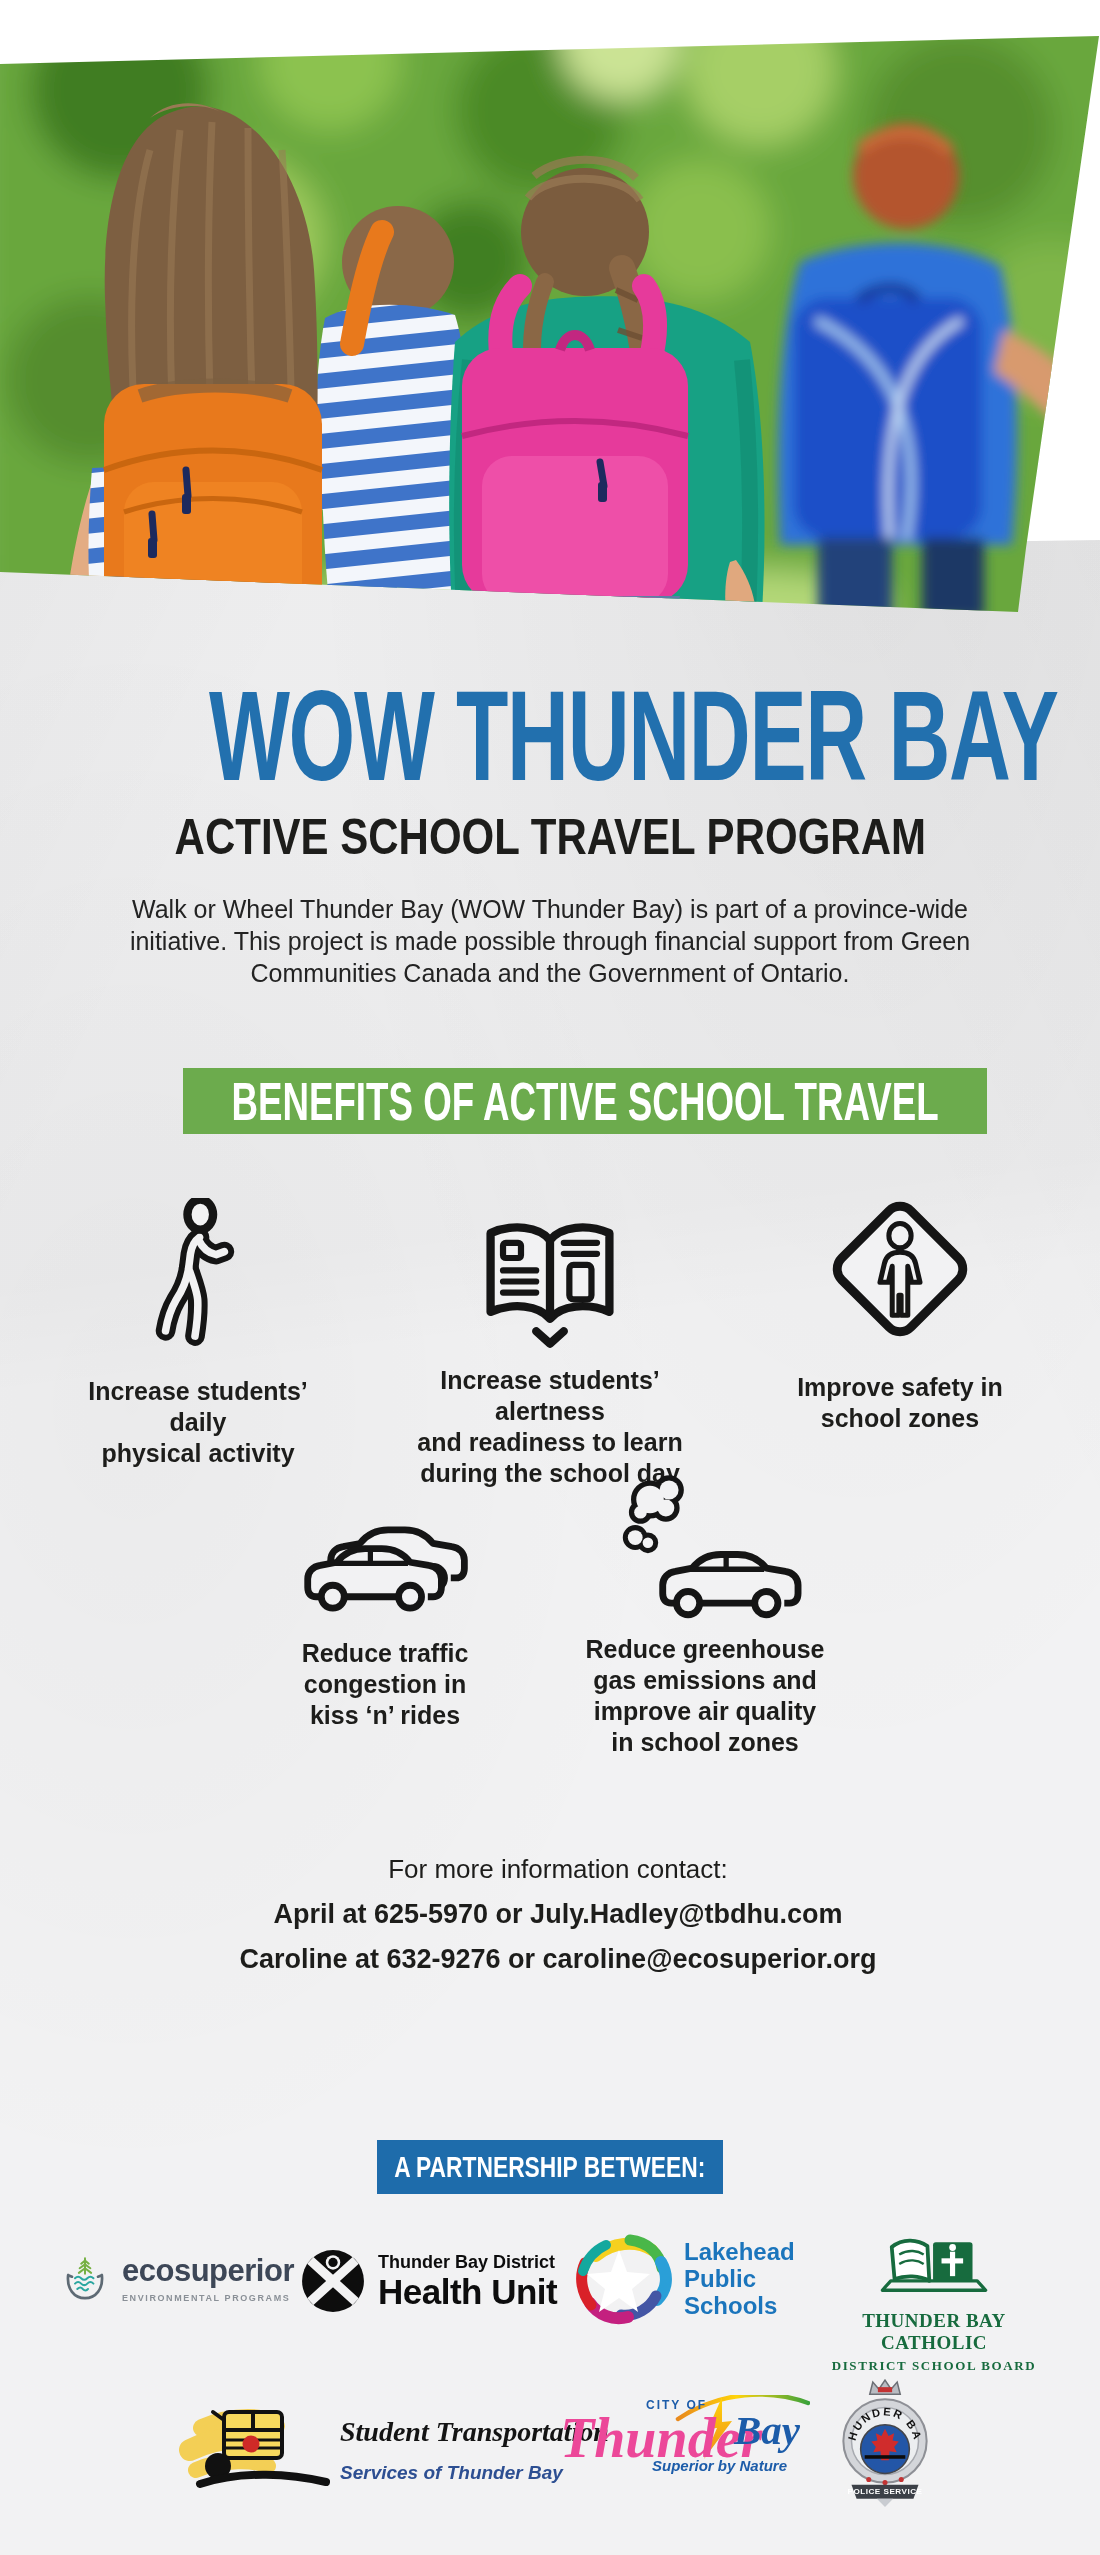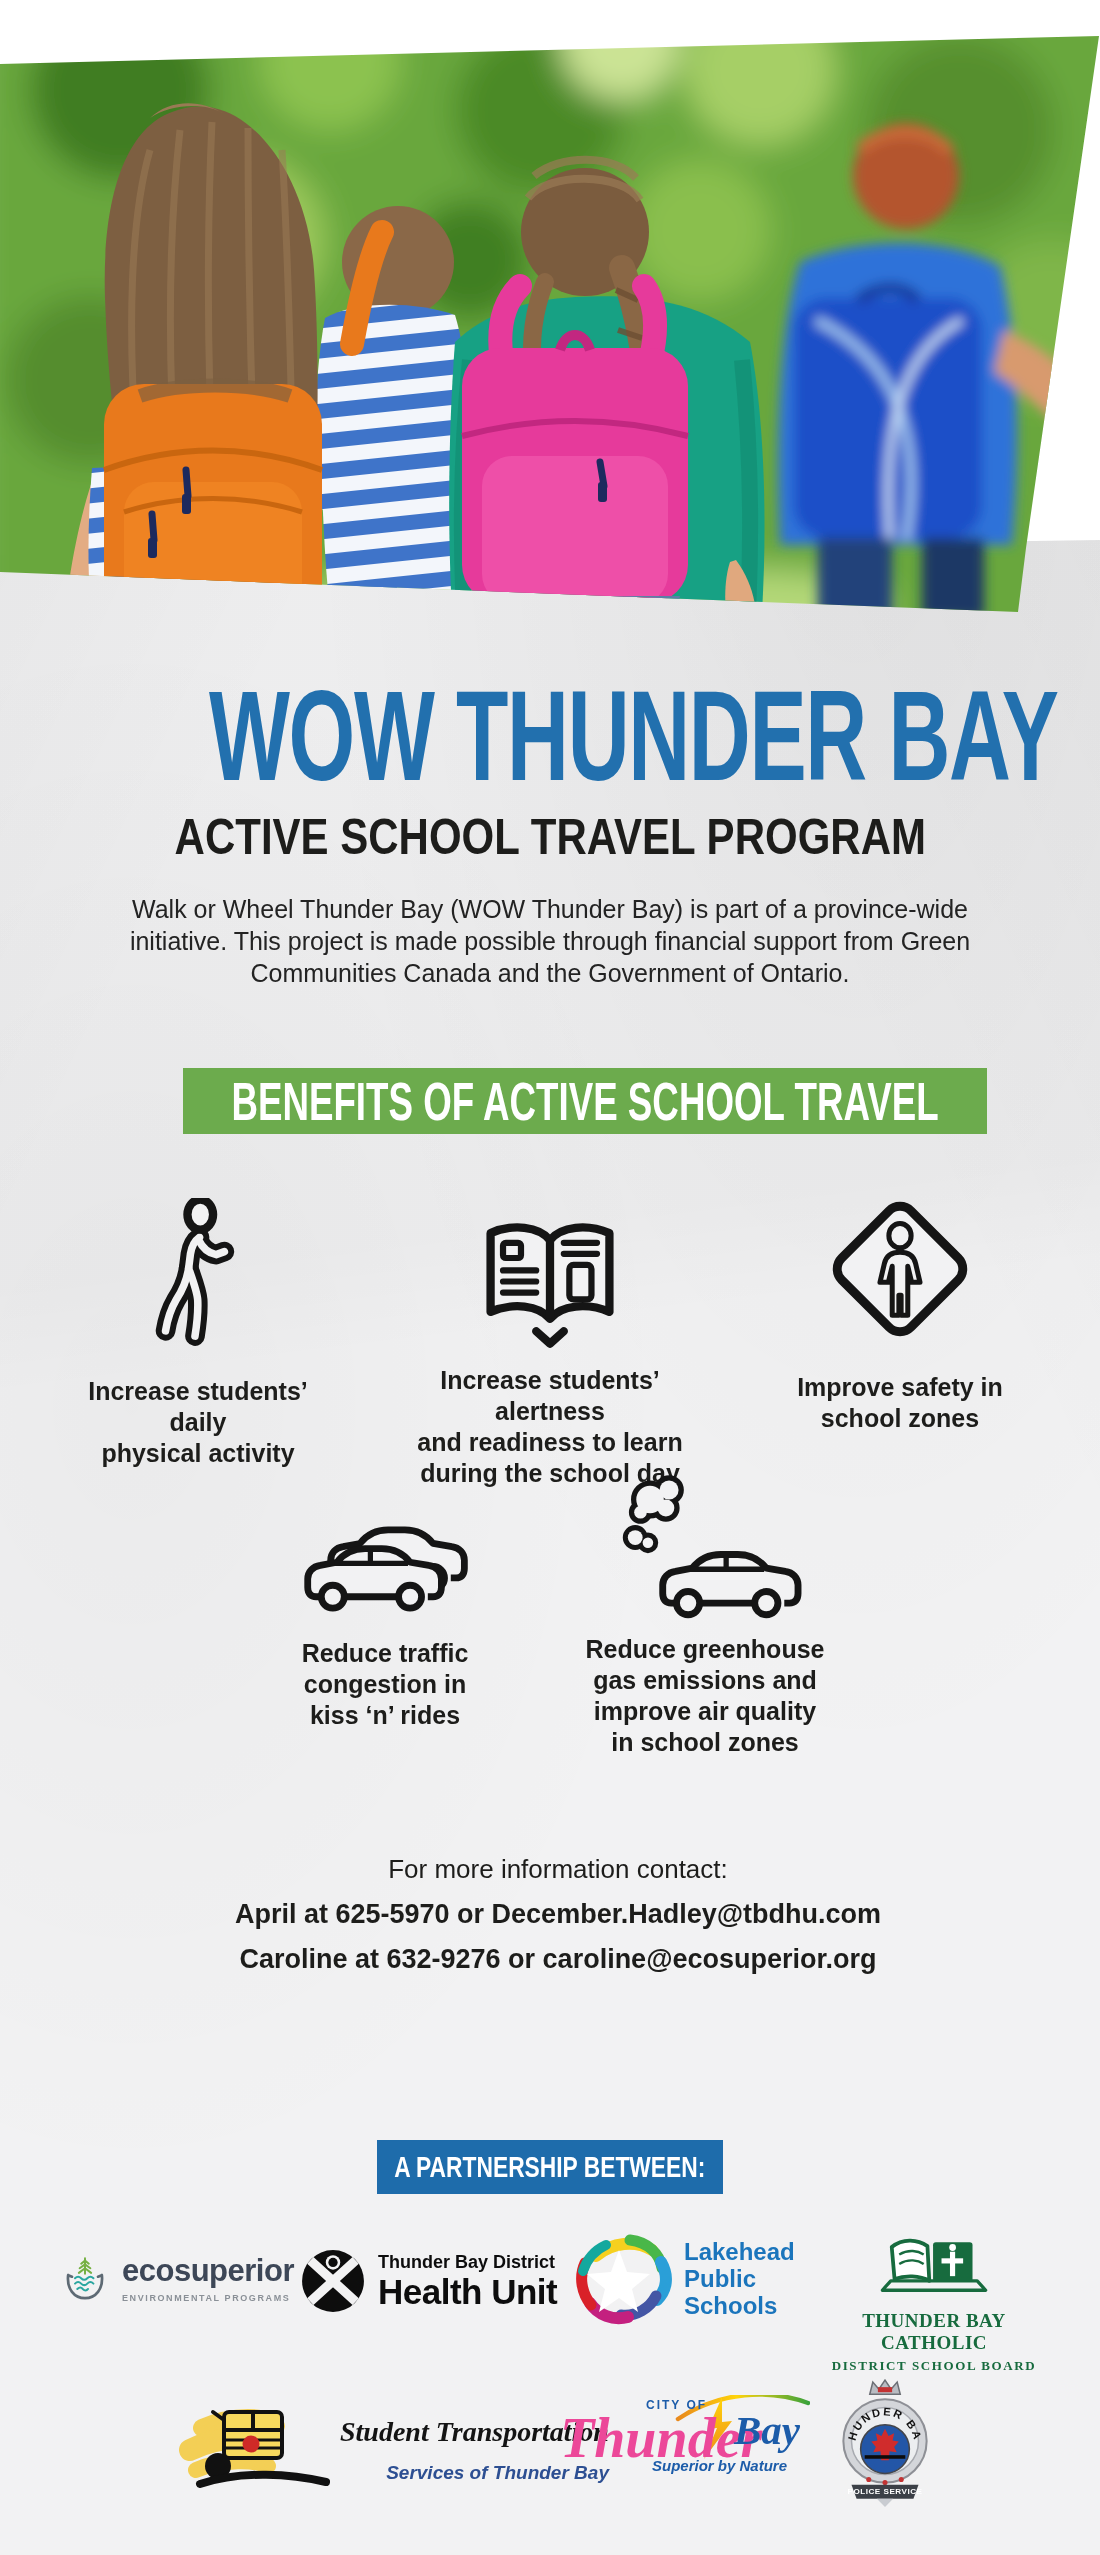--- a/index.html
+++ b/index.html
@@ -38,21 +38,21 @@
   .logo{position:absolute;display:flex;align-items:center;}
   .eco-name{font-size:31px;font-weight:700;color:#3d4757;letter-spacing:-0.5px;line-height:1;}
   .eco-tag{font-size:9px;font-weight:700;color:#8a9097;letter-spacing:1.6px;margin-top:7px;}
   .hu-l1{font-size:18px;font-weight:700;color:#0d0d0d;line-height:1;}
   .hu-l2{font-size:35px;font-weight:700;color:#0d0d0d;line-height:1;margin-top:3px;letter-spacing:-0.5px;}
   .lk-line{font-size:24px;font-weight:700;color:#1b75bc;line-height:27px;}
   .cb{font-family:"Liberation Serif",serif;color:#176b3e;text-align:center;}
   .cb-l1{font-size:19px;font-weight:700;letter-spacing:0.5px;}
   .cb-l2{font-size:13px;font-weight:700;letter-spacing:1.6px;margin-top:4px;}
   .sts-l1{font-family:"Liberation Serif",serif;font-size:28px;font-weight:700;color:#141414;line-height:1;}
-  .sts-l2{font-size:19px;color:#2d4f92;font-weight:700;line-height:1;margin-top:17px;text-align:right;}
+  .sts-l2{font-size:19px;color:#2d4f92;font-weight:700;line-height:1;margin-top:17px;}
   .city{position:absolute;left:560px;top:2395px;width:250px;height:90px;}
   .city .pre{position:absolute;left:86px;top:3px;font-size:12px;font-weight:700;letter-spacing:2px;color:#1c5ca9;}
   .city .w1{position:absolute;left:0px;top:11px;font-family:Liberation Serif, serif;font-style:italic;font-weight:700;font-size:56px;color:#ec4899;}
   .city .w2{position:absolute;left:174px;top:11px;font-family:"Liberation Serif",serif;font-style:italic;font-weight:700;font-size:41px;color:#1c5ca9;}
   .city .tag{position:absolute;left:92px;top:62px;font-style:italic;font-weight:700;font-size:15px;color:#1c5ca9;}
 </style>
 </head>
 <body>
 
 <div id="poster">
@@ -277,21 +277,21 @@
     <div class="cap" style="margin-top:14px;">
       <div>Reduce greenhouse</div>
       <div>gas emissions and</div>
       <div>improve air quality</div>
       <div>in school zones</div>
     </div>
   </div>
 
   <div class="contact">
     <div class="c1">For more information contact:</div>
-    <div class="c2">April at 625-5970 or December.Hadley@tbdhu.com</div>
+    <div class="c2">April at 625-5970 or July.Hadley@tbdhu.com</div>
     <div class="c2">Caroline at 632-9276 or caroline@ecosuperior.org</div>
   </div>
 
   <div class="banner blue">
     <span class="cx" style="--s:0.76">A PARTNERSHIP BETWEEN:</span>
   </div>
 
   <div class="logo" style="left:62px;top:2252px;">
     <svg width="46" height="54" viewBox="0 0 60 66">
       <path d="M8 28 C6 46 16 58 30 58 C44 58 54 46 52 28 M8 28 l5 2 M52 28 l-5 2" stroke="#5e6a74" stroke-width="3.5" fill="none" stroke-linecap="round"></path>

